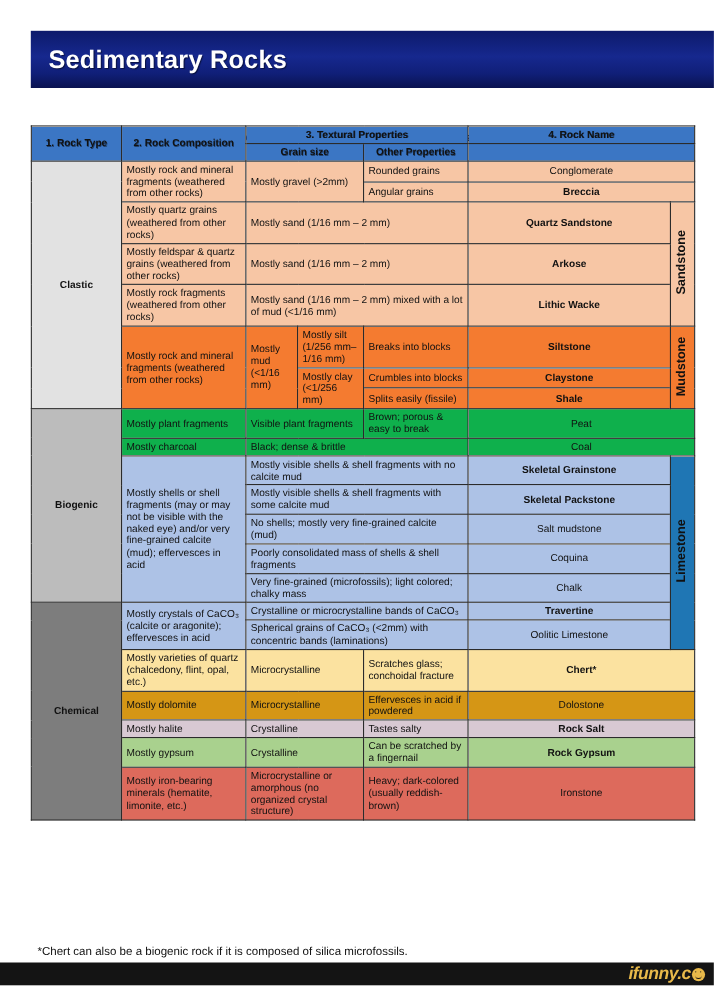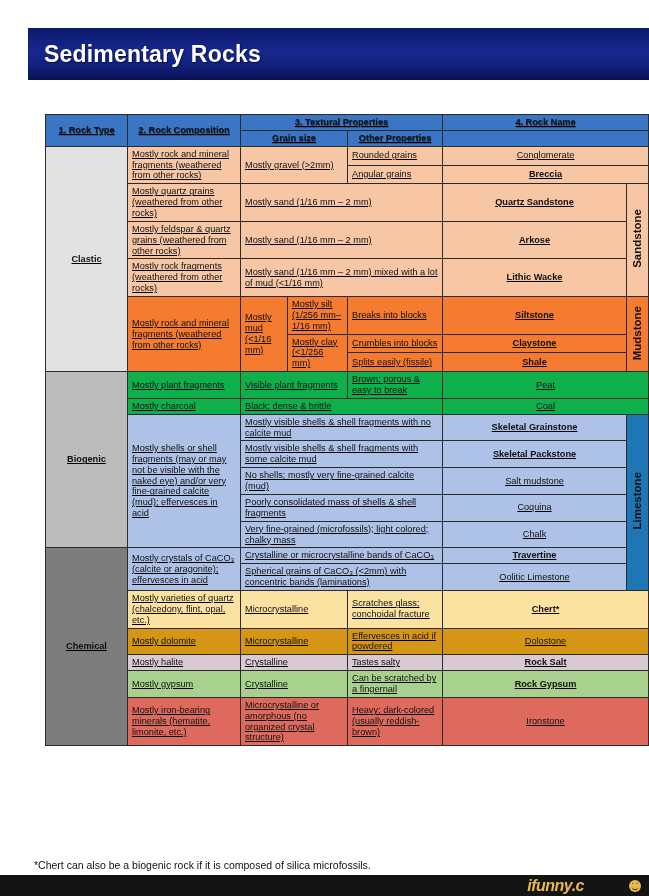--- a/index.html
+++ b/index.html
@@ -48,24 +48,23 @@
     width: 649px;
     text-align: center;
     font-size: 10.5px;
     font-weight: bold;
     color: #1b2d6b;
     margin-top: 28px;
   }
   
   .tbl-wrap {
     position: absolute;
-    left: 45px;
+    left: 28px;
     top: 114px;
     width: 603px;
-    text-decoration: underline;
   }
   table.rock {
     border-collapse: collapse;
     width: 603px;
     table-layout: fixed;
   }
   table.rock td, table.rock th {
     border: 1px solid #2b2b2b;
     padding: 2px 4px;
     font-size: 9.2px;
@@ -155,21 +154,20 @@
     right: 8px;
     top: 875px;
     height: 21px;
     display: flex;
     align-items: center;
     font-size: 16px;
     font-weight: bold;
     font-style: italic;
     color: #e8b94a;
     letter-spacing: -0.5px;
-    gap: 44px;
   }
   .ifunny .smiley {
     display: inline-block;
     width: 12px; height: 12px;
     border-radius: 50%;
     background: #e8b94a;
     margin-left: 1px;
     position: relative;
   }
   .ifunny .smiley::before {

